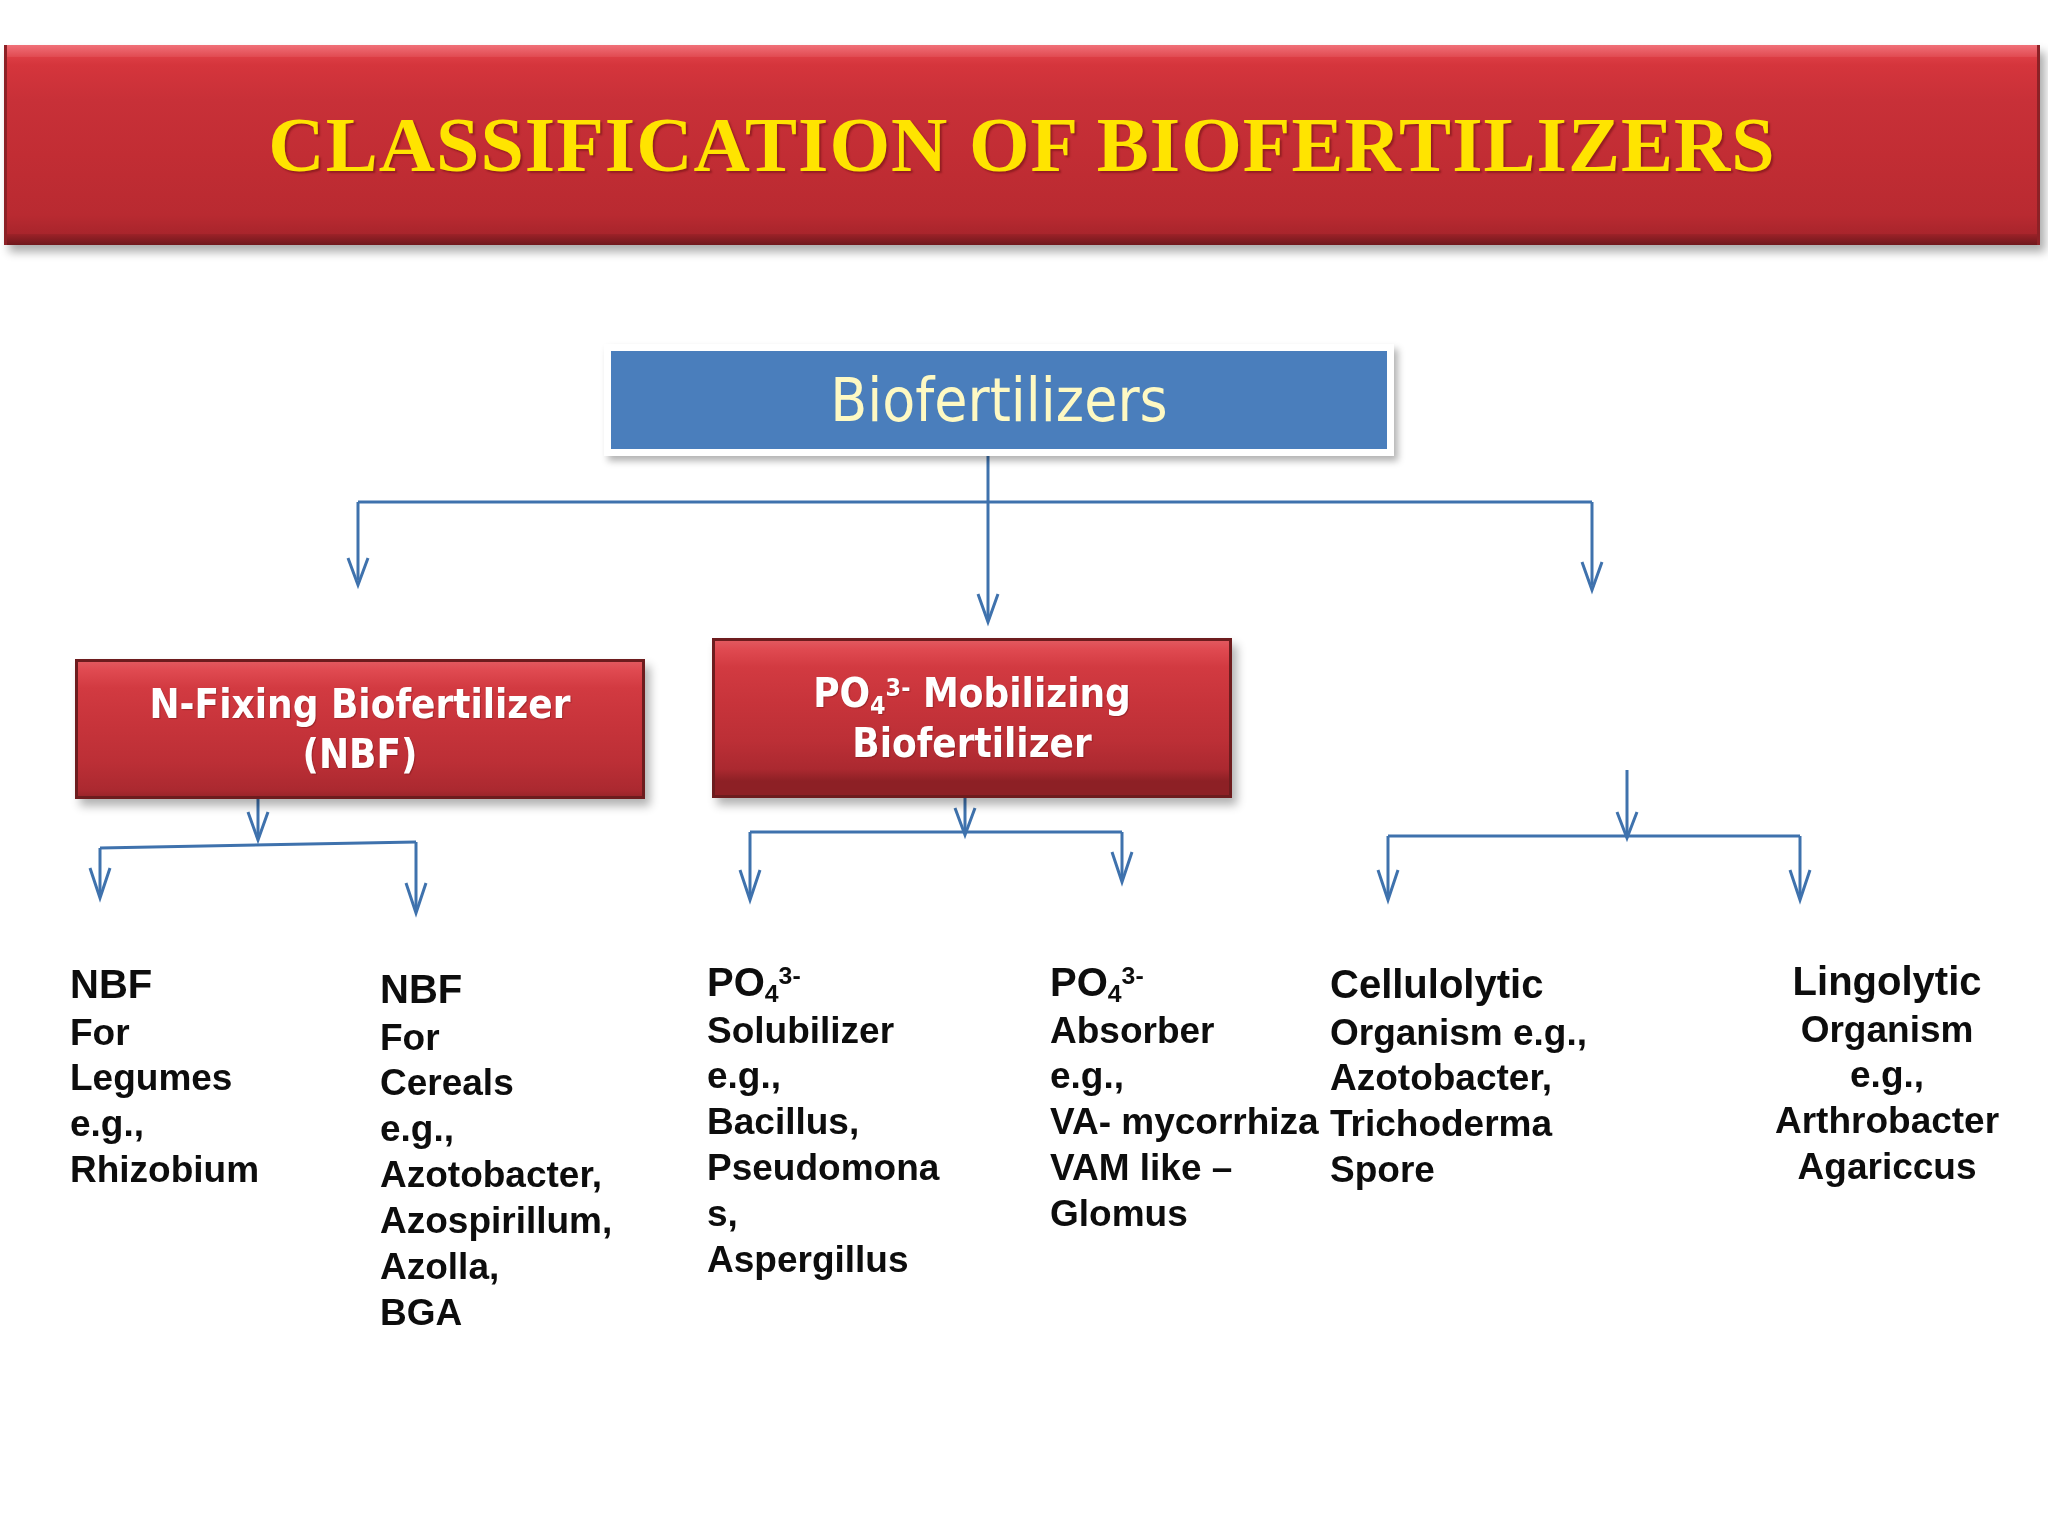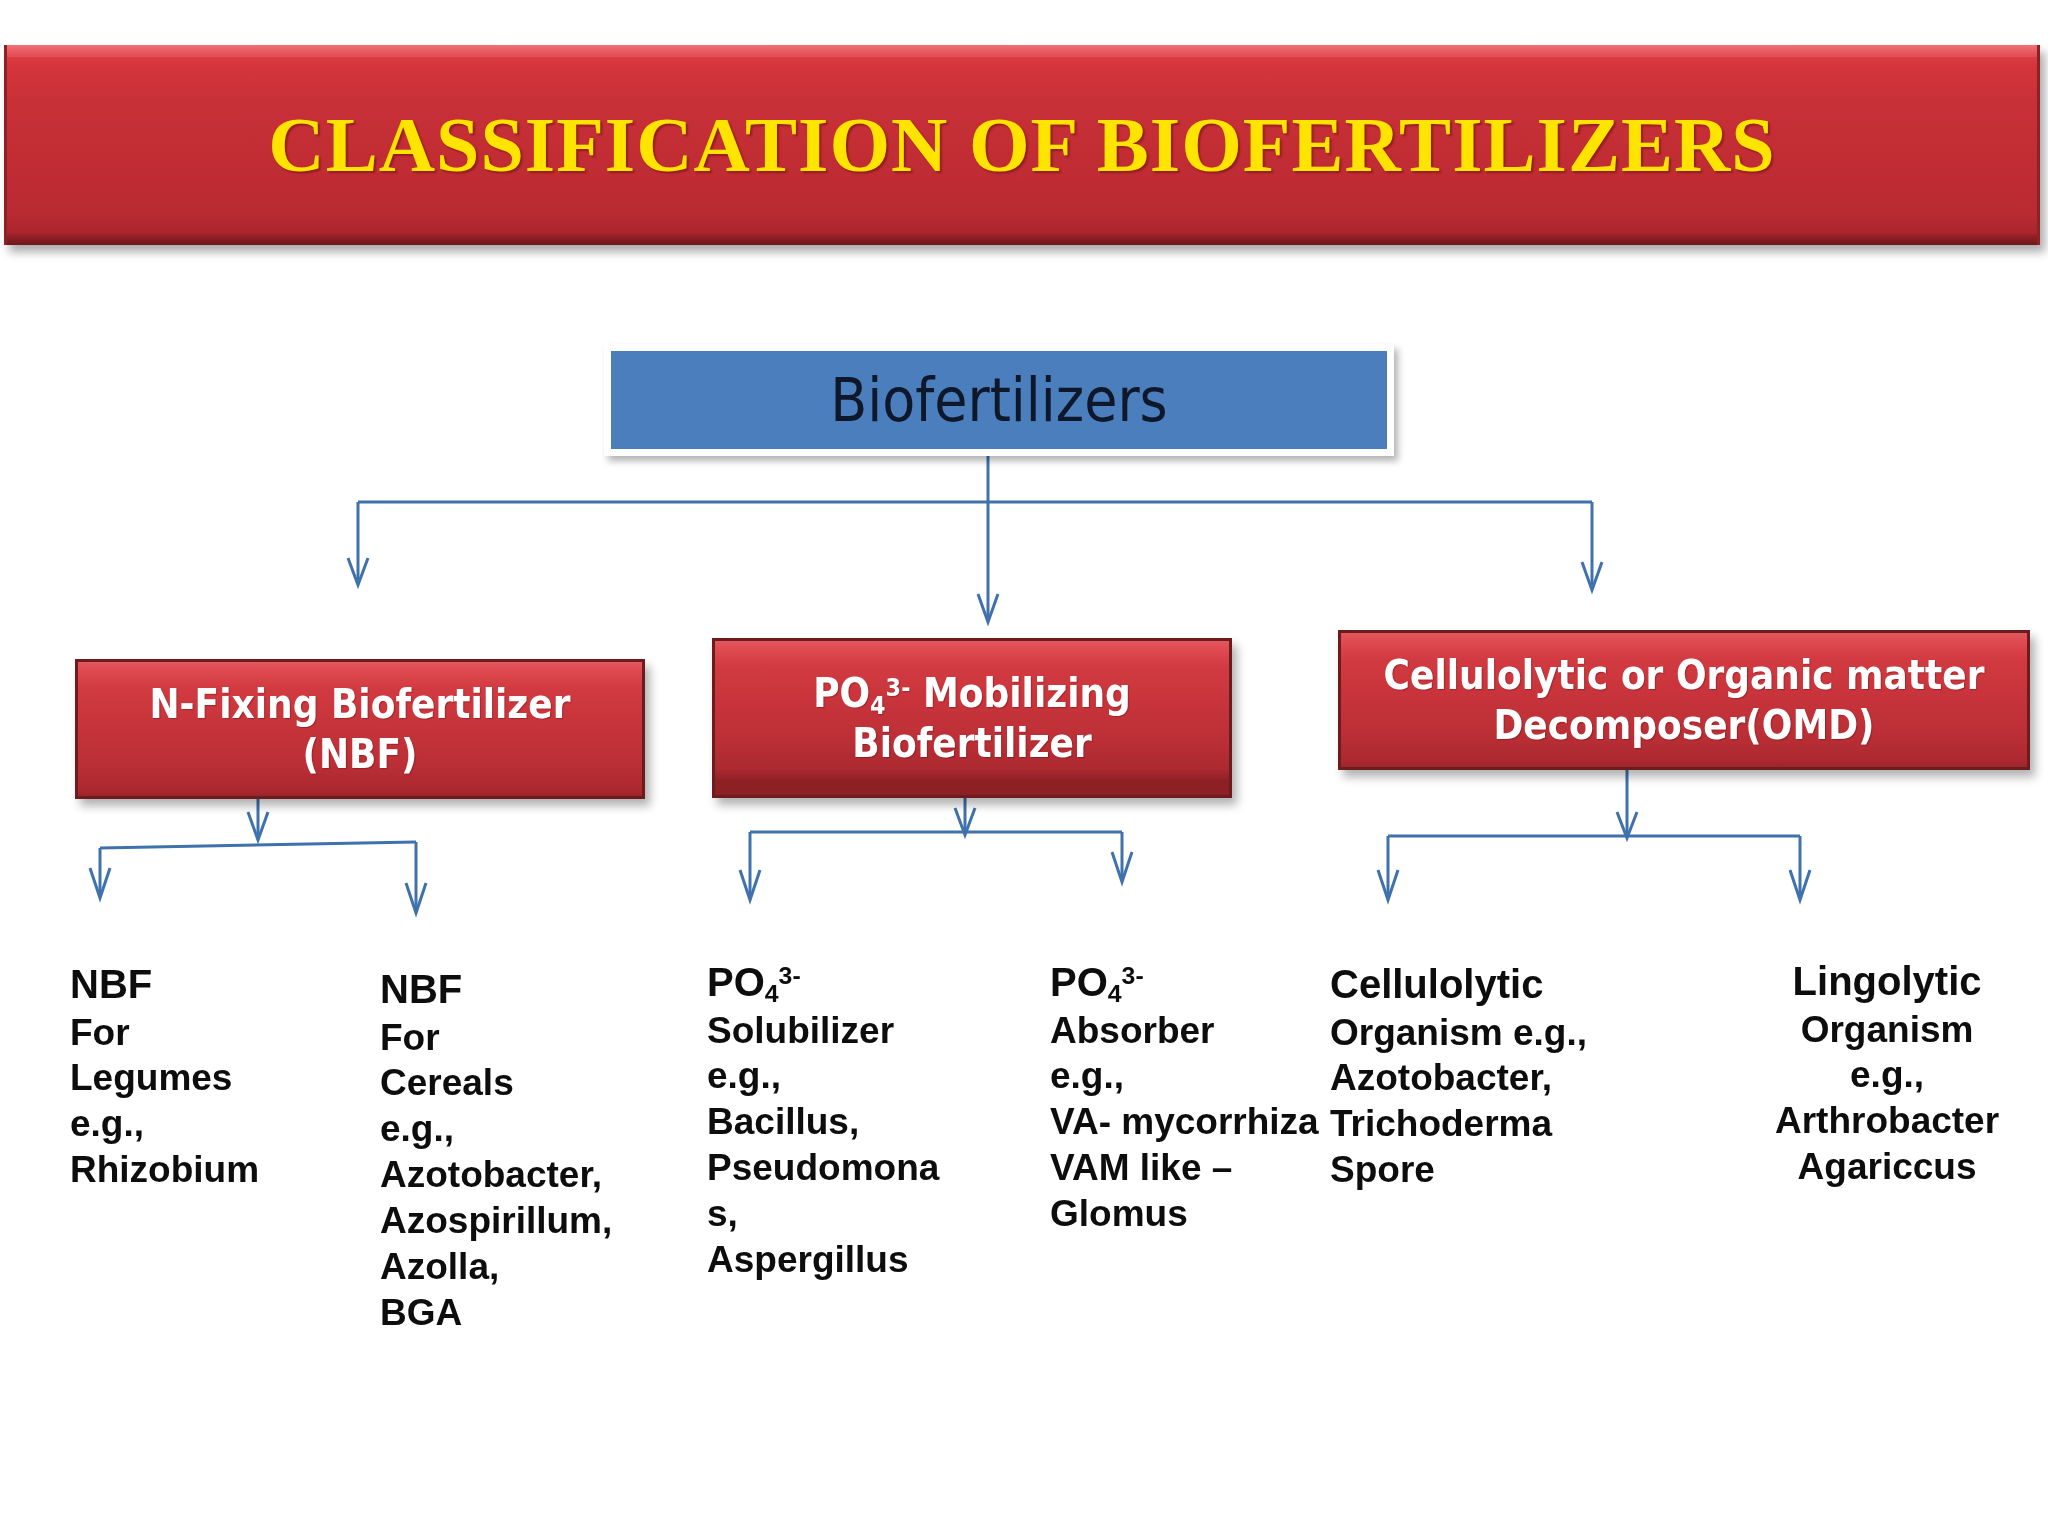--- a/index.html
+++ b/index.html
@@ -82,21 +82,21 @@
     height: 112px;
     background: #4a7ebc;
     border: 7px solid #ffffff;
     box-sizing: border-box;
     box-shadow: 4px 5px 7px rgba(0,0,0,0.30);
     display: flex;
     align-items: center;
     justify-content: center;
   }
   #root-box-label {
-    color: #0f172a;
+    color: #fef9c3;
     font-family: "DejaVu Sans Condensed", "Liberation Sans", sans-serif;
     font-weight: 400;
     font-size: 60px;
     letter-spacing: 0px;
     white-space: nowrap;
   }
 
   
   .cat-box {
     position: absolute;
@@ -240,26 +240,20 @@
     </div>
   </div>
 
   <div class="cat-box" id="cat-box-1">
     <div class="cat-label">
       <span>PO</span><sub>4</sub><sup>3-</sup><span> Mobilizing</span><br>
       <span>Biofertilizer</span>
     </div>
   </div>
 
-  <div class="cat-box" id="cat-box-2">
-    <div class="cat-label">
-      <span>Cellulolytic or Organic matter</span><br>
-      <span>Decomposer(OMD)</span>
-    </div>
-  </div>
 
   <div class="leaf-col" id="leaf-col-0">
     <div class="leaf-line leaf-head"><span>NBF</span><sub></sub><sup></sup></div>
     <div class="leaf-line">For</div>
     <div class="leaf-line">Legumes</div>
     <div class="leaf-line">e.g.,</div>
     <div class="leaf-line">Rhizobium</div>
   </div>
 
   <div class="leaf-col" id="leaf-col-1">

